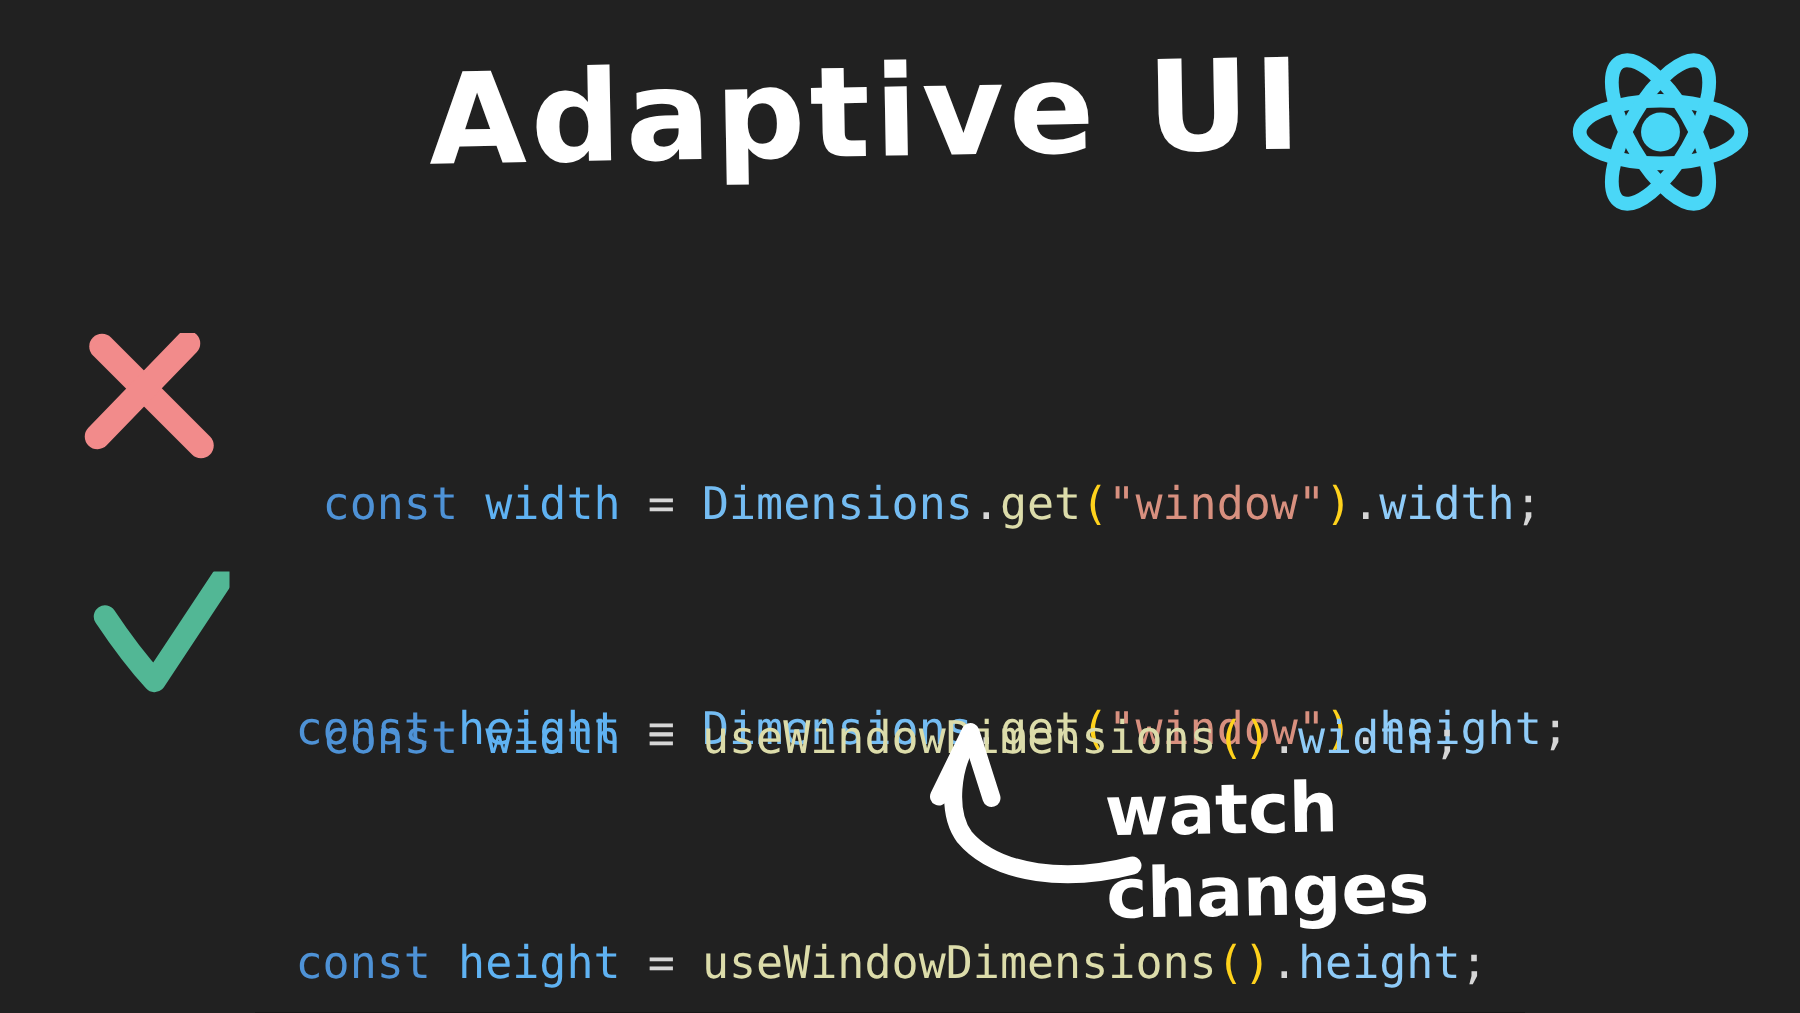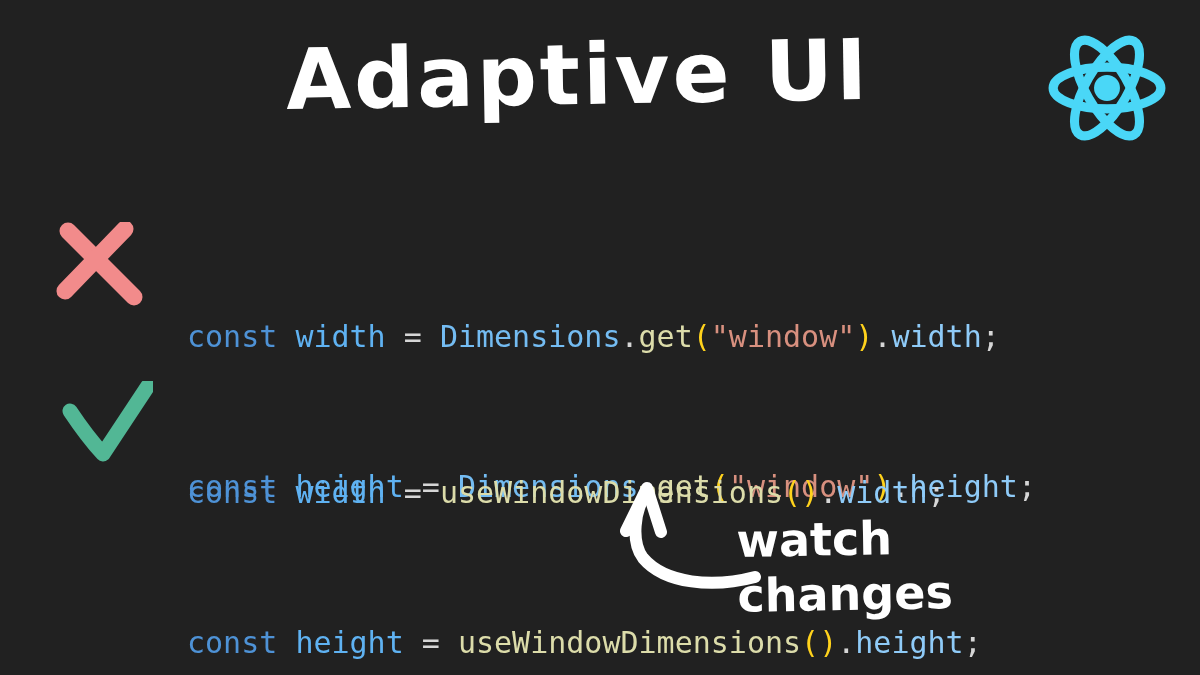--- a/index.html
+++ b/index.html
@@ -30,25 +30,26 @@
     left: 1046px;
     top: 32px;
   }
   .mark {
     position: absolute;
   }
   .x-mark   { left: 55px;  top: 222px; }
   .check-mark { left: 57px; top: 381px; }
   .code {
     position: absolute;
-    left: 187px;
+    left: 197px;
     font-family: "DejaVu Sans Mono", monospace;
     font-size: 30px;
     line-height: 50px;
     white-space: pre;
+    text-align: center;
   }
   .code-bad  { top: 212px; }
   .code-good { top: 368px; }
   .arrow-svg {
     position: absolute;
     left: 603px;
     top: 476px;
   }
   .watch-note {
     position: absolute;

